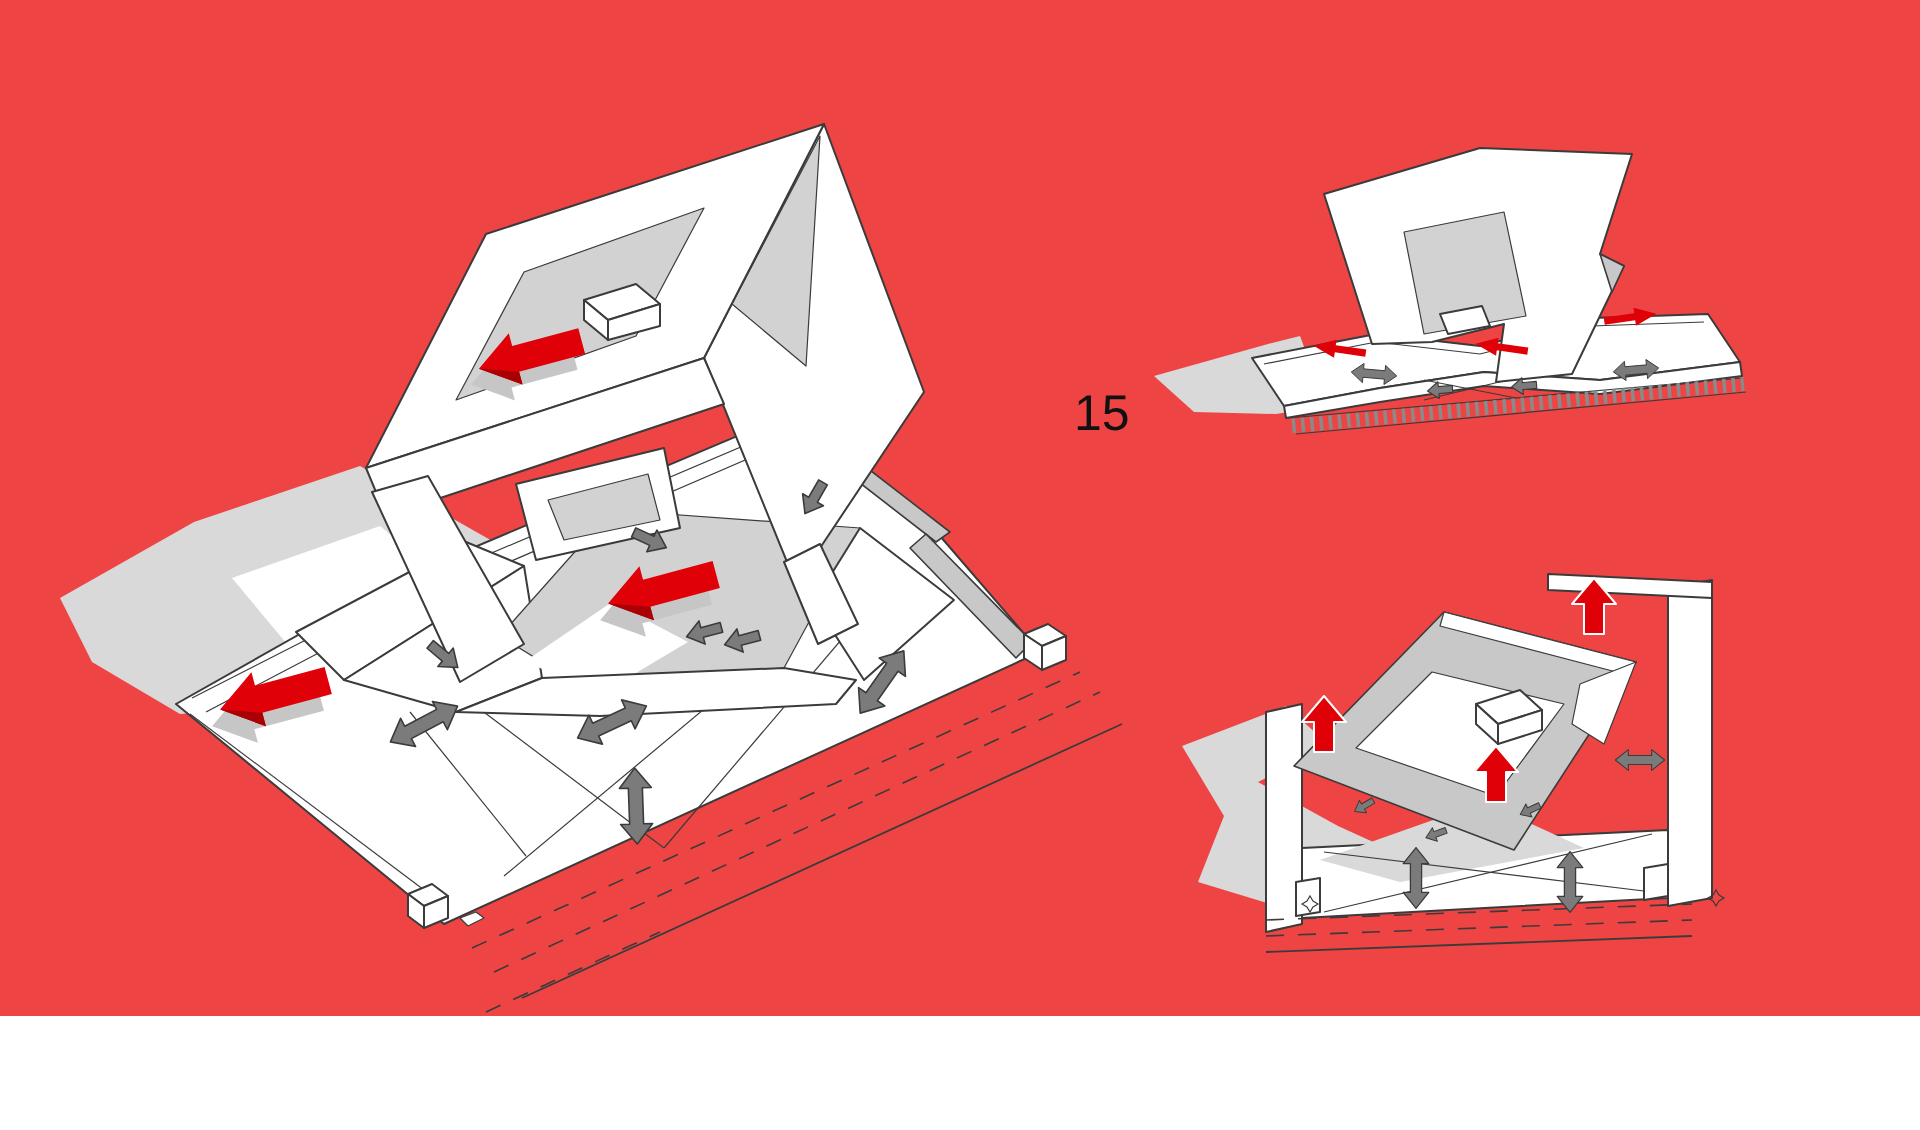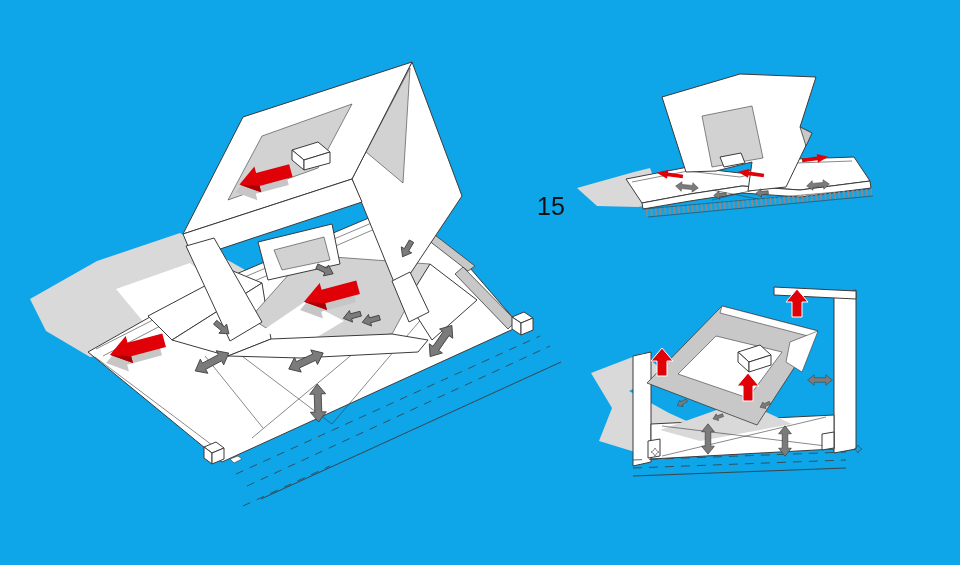--- a/index.html
+++ b/index.html
@@ -1,16 +1,16 @@
 <!DOCTYPE html>
 <html style="--line: #3b3b3b; --accent-red: #e00008; --accent-red-dark: #a80005; --arrow-gray: #7b7b7b; --shadow-gray: #d9d9d9; --floor-gray: #d2d2d2; --wall-gray: #c8c8c8; --hatch-gray: #8a8a8a;"><head>
 <meta charset="utf-8">
 <style>
   html,body{margin:0;padding:0;background:#fff;}
-  .stage{position:relative;width:960px;height:565px;background:#0ea5e9;overflow:hidden;
+  .stage{position:relative;width:960px;height:508px;background:#ef4444;overflow:hidden;
          font-family:"Liberation Sans",sans-serif;}
   svg{display:block;}
   .wh  {fill:#fff;stroke:var(--line,#3b3b3b);stroke-width:1;stroke-linejoin:round;}
   .whf {fill:#fff;stroke:var(--line,#3b3b3b);stroke-width:.6;stroke-linejoin:round;}
   .whp {fill:#fff;}
   .sh  {fill:var(--shadow-gray,#d9d9d9);}
   .shB {fill:#c6c6c6;}
   .fl  {fill:var(--floor-gray,#d2d2d2);stroke:var(--line,#3b3b3b);stroke-width:.6;stroke-linejoin:round;}
   .wg  {fill:var(--wall-gray,#c8c8c8);stroke:var(--line,#3b3b3b);stroke-width:.8;stroke-linejoin:round;}
   .ra  {fill:var(--accent-red,#e00008);}

